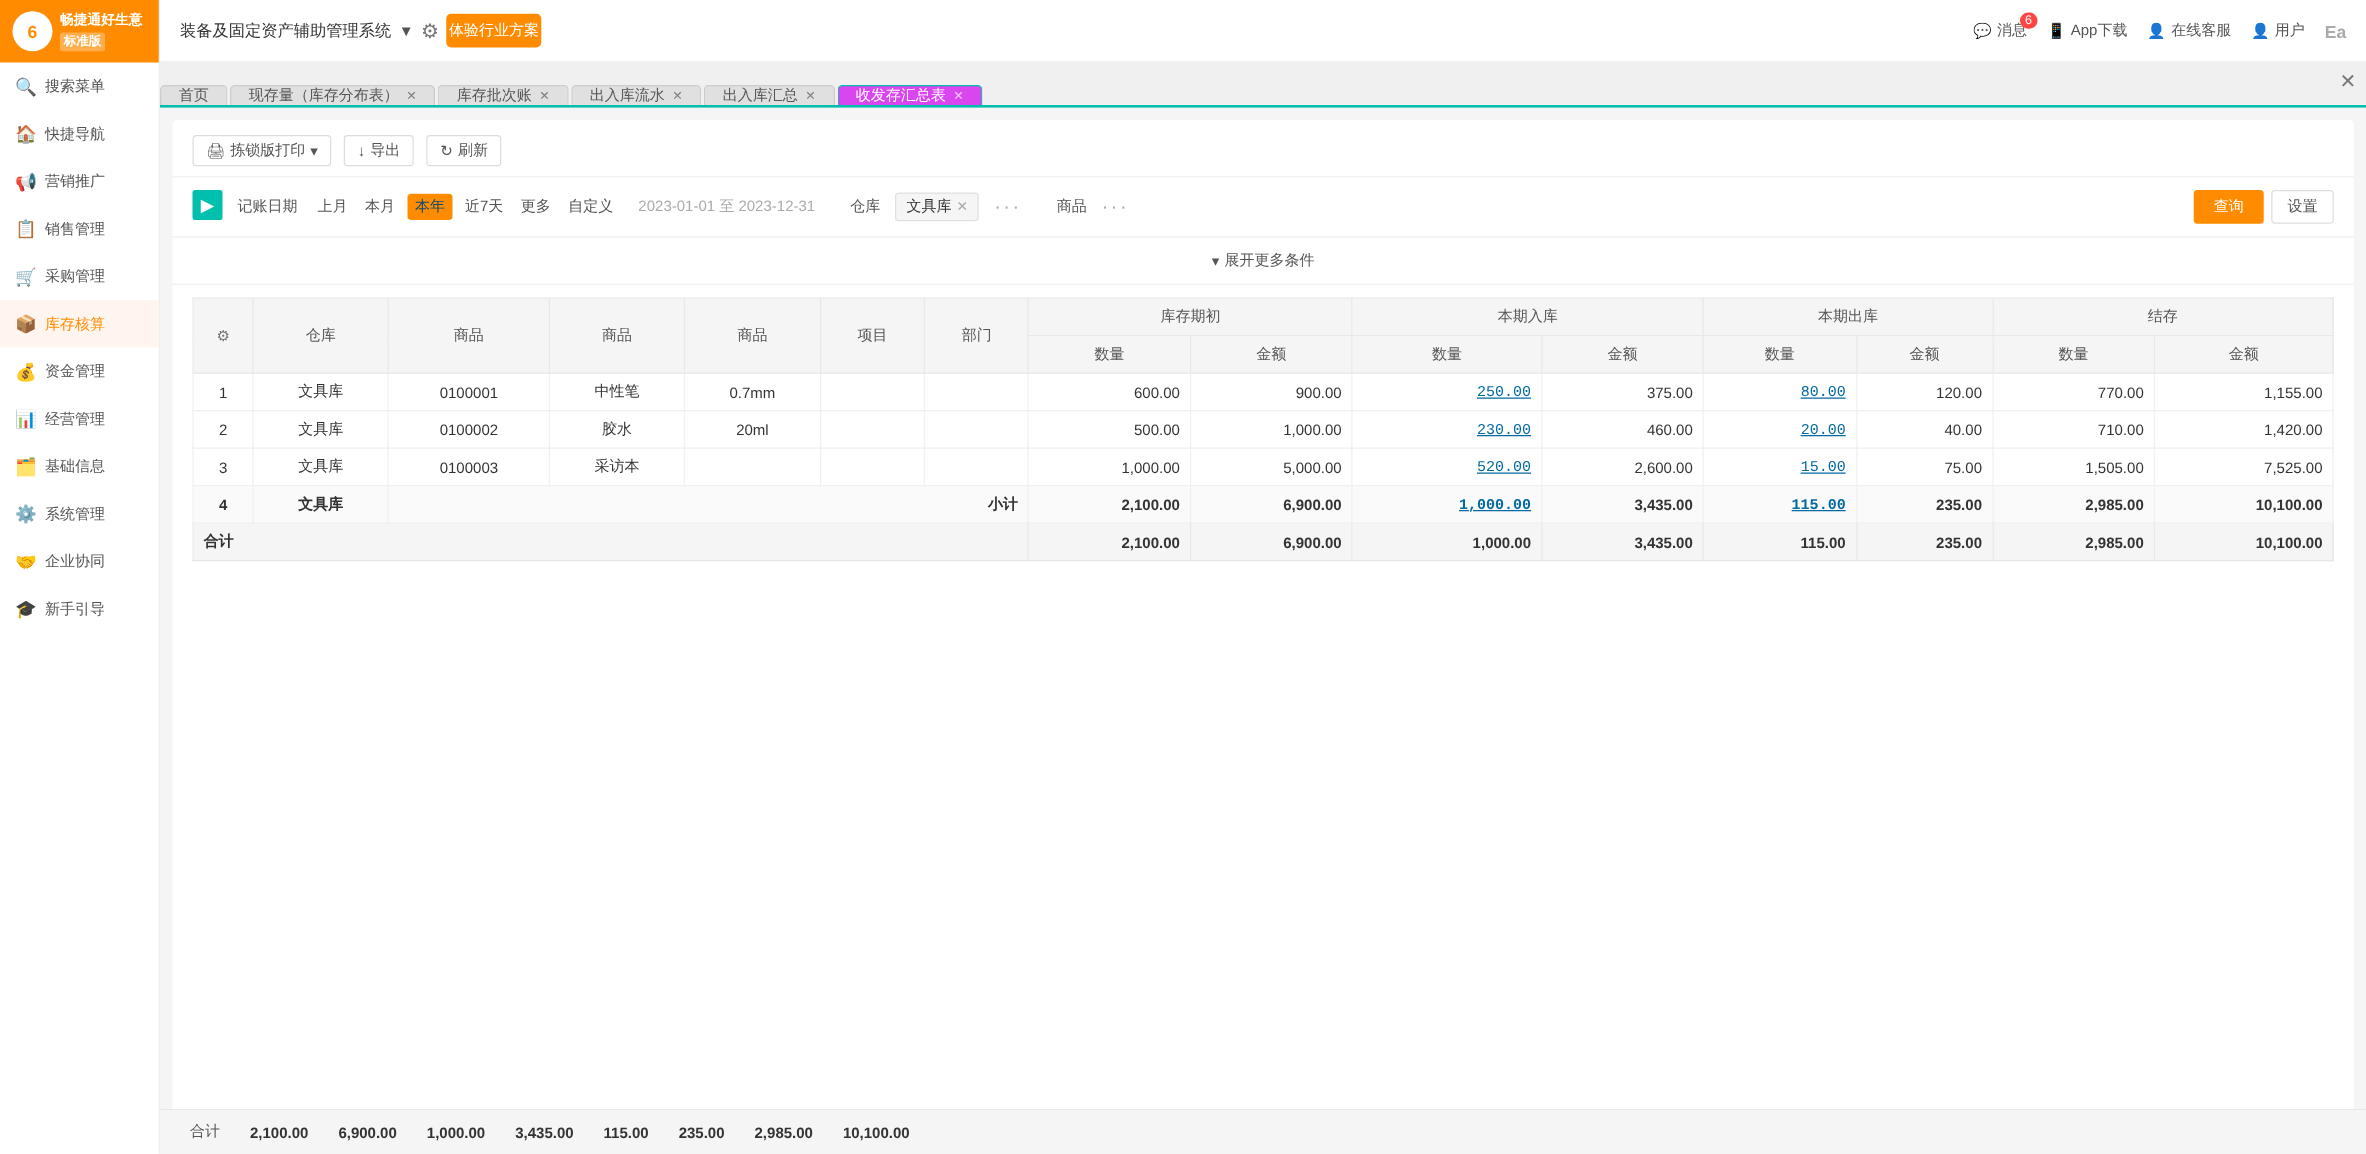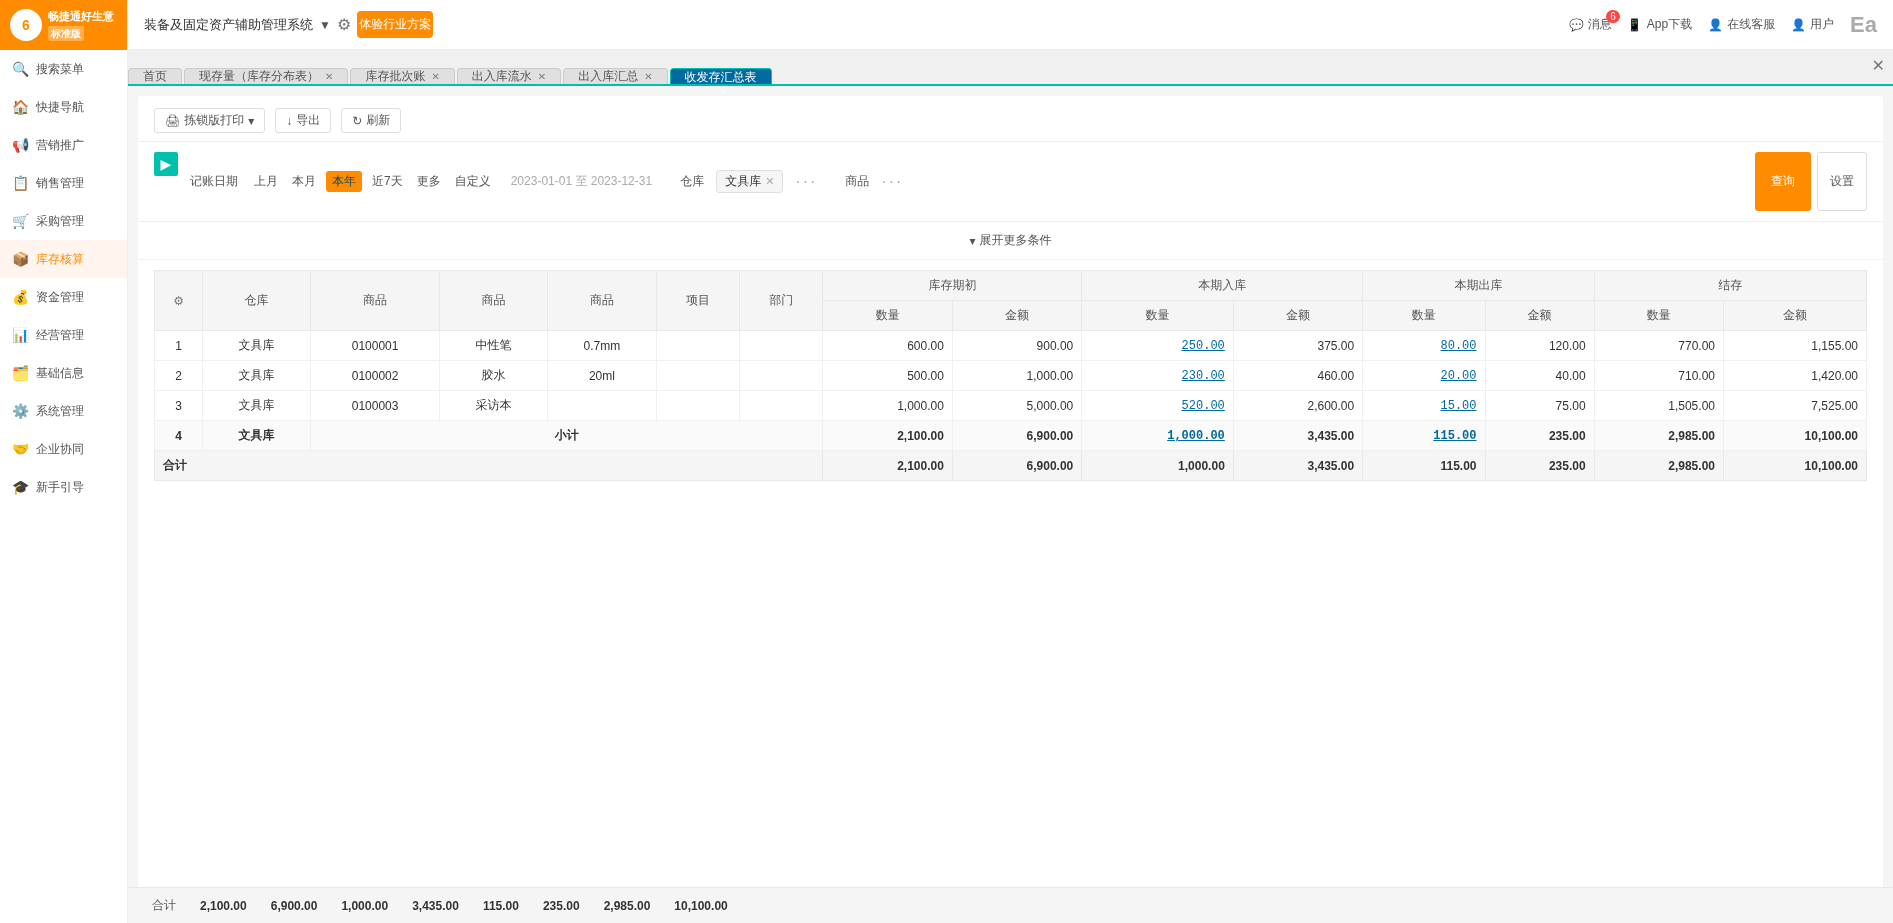--- a/index.html
+++ b/index.html
@@ -22,21 +22,21 @@
     .header-dropdown { display: flex; align-items: center; gap: 4px; color: #555; font-size: 12px; cursor: pointer; }
     .header-btn { background: #ff8c00; color: #fff; border: none; padding: 5px 2px; border-radius: 4px; font-size: 12px; cursor: pointer; }
     .header-right { display: flex; align-items: center; gap: 16px; font-size: 12px; color: #555; }
     .header-right-item { display: flex; align-items: center; gap: 4px; cursor: pointer; position: relative; }
     .badge { background: #f44; color: #fff; border-radius: 10px; font-size: 10px; padding: 1px 4px; position: absolute; top: -6px; right: -8px; }
     .gear-icon { cursor: pointer; color: #777; font-size: 16px; }
 
     
     .tabbar { position: fixed; left: 128px; top: 50px; right: 0; height: 36px; background: #f0f0f0; display: flex; align-items: flex-end; padding-left: 0; z-index: 98; border-bottom: 2px solid #00bfad; }
     .tab { display: flex; align-items: center; padding: 0 14px; height: 16px; font-size: 12px; color: #555; cursor: pointer; background: #e0e0e0; border-right: 1px solid #ccc; border-top: 1px solid #ccc; border-left: 1px solid #ccc; border-radius: 4px 4px 0 0; margin-right: 2px; }
-    .tab.active { background: #0369a1; color: #fff; border-color: #00bfad; flex-direction: column; }
+    .tab.active { background: #d946ef; color: #fff; border-color: #00bfad; }
     .tab-close { margin-left: 6px; font-size: 10px; opacity: 0.7; }
     .tabbar-end-close { margin-left: auto; margin-right: 8px; font-size: 16px; color: #777; cursor: pointer; align-self: center; margin-bottom: 4px; }
 
     
     .main { position: fixed; left: 128px; top: 86px; right: 0; bottom: 0; background: #f5f5f5; overflow: auto; }
     .content-wrap { background: #fff; margin: 10px; border-radius: 4px; min-height: calc(100% - 20px); padding-bottom: 40px; }
 
     
     .page-title-bar { padding: 12px 16px 8px; border-bottom: 1px solid #f0f0f0; display: flex; align-items: center; justify-content: space-between; }
     .page-title { font-size: 15px; font-weight: bold; color: #333; }
@@ -46,21 +46,21 @@
     
     .filter-bar { padding: 10px 16px; border-bottom: 1px solid #f0f0f0; display: flex; align-items: center; gap: 16px; flex-wrap: wrap; }
     .filter-collapse-btn { width: 24px; height: 24px; background: #00bfad; color: #fff; border-radius: 2px; display: flex; align-items: center; justify-content: center; cursor: pointer; font-size: 14px; flex-shrink: 0; }
     .filter-label { color: #555; font-size: 12px; white-space: nowrap; }
     .date-shortcuts { display: flex; gap: 6px; align-items: flex-end; }
     .date-btn { font-size: 12px; color: #555; cursor: pointer; padding: 2px 4px; border-radius: 2px; }
     .date-btn.active { background: #ff8c00; color: #0c4a6e; border-radius: 3px; padding: 2px 6px; }
     .filter-field-tag { display: flex; align-items: center; background: #f5f5f5; border: 1px solid #e0e0e0; border-radius: 3px; padding: 2px 8px; font-size: 12px; gap: 4px; }
     .filter-field-tag .close { color: #aaa; cursor: pointer; font-size: 11px; }
     .filter-dots { color: #aaa; font-size: 16px; letter-spacing: 2px; cursor: pointer; }
-    .query-btn { background: #ff8c00; color: #fff; border: none; padding: 21px 16px; border-radius: 3px; font-size: 12px; cursor: pointer; margin-left: 30px; }
+    .query-btn { background: #ff8c00; color: #fff; border: none; padding: 5px 16px; border-radius: 3px; font-size: 12px; cursor: pointer; margin-left: 30px; }
     .settings-btn { background: #fff; color: #555; border: 1px solid #ddd; padding: 4px 12px; border-radius: 3px; font-size: 12px; cursor: pointer; }
     .expand-btn { display: flex; align-items: center; gap: 4px; color: #555; font-size: 12px; cursor: pointer; padding: 4px 8px; }
 
     
     .table-container { padding: 0 16px 16px; }
     table { width: 100%; border-collapse: collapse; font-size: 12px; margin-top: 10px; }
     thead tr th { background: #f5f5f5; border: 1px solid #e8e8e8; padding: 6px 8px; text-align: center; color: #555; font-weight: normal; white-space: nowrap; }
     tbody tr td { border: 1px solid #f0f0f0; padding: 6px 8px; text-align: center; color: #333; white-space: nowrap; }
     tbody tr.subtotal td { background: #fafafa; font-weight: bold; }
     .underline { text-decoration: underline; color: #0369a1; cursor: pointer; font-family: Liberation Mono, monospace; }
@@ -154,21 +154,21 @@
       <span>App下载</span>
     </div>
     <div class="header-right-item">
       <span>👤</span>
       <span>在线客服</span>
     </div>
     <div class="header-right-item">
       <span>👤</span>
       <span>用户</span>
     </div>
-    <div class="header-right-item" style="font-size:22px;color:#aaa;font-weight:bold;">Ea</div>
+    <div class="header-right-item" style="font-size:14px;color:#aaa;font-weight:bold;">Ea</div>
   </div>
 </div>
 
 <div class="tabbar">
   <div class="tab">
     <span>首页</span>
   </div>
   <div class="tab">
     <span>现存量（库存分布表）</span>
     <span class="tab-close">✕</span>
@@ -330,21 +330,21 @@
       <td class="num-right"><span class="underline">520.00</span></td>
       <td class="num-right">2,600.00</td>
       <td class="num-right"><span class="underline">15.00</span></td>
       <td class="num-right">75.00</td>
       <td class="num-right">1,505.00</td>
       <td class="num-right">7,525.00</td>
     </tr>
             <tr class="subtotal">
     <td>4</td>
     <td>文具库</td>
-    <td colspan="5" style="text-align:center;">小计</td>
+    <td colspan="5" style="text-align:right;">小计</td>
     <td class="num-right">2,100.00</td>
     <td class="num-right">6,900.00</td>
     <td class="num-right"><span class="underline">1,000.00</span></td>
     <td class="num-right">3,435.00</td>
     <td class="num-right"><span class="underline">115.00</span></td>
     <td class="num-right">235.00</td>
     <td class="num-right">2,985.00</td>
     <td class="num-right">10,100.00</td>
   </tr>
           </tbody>

